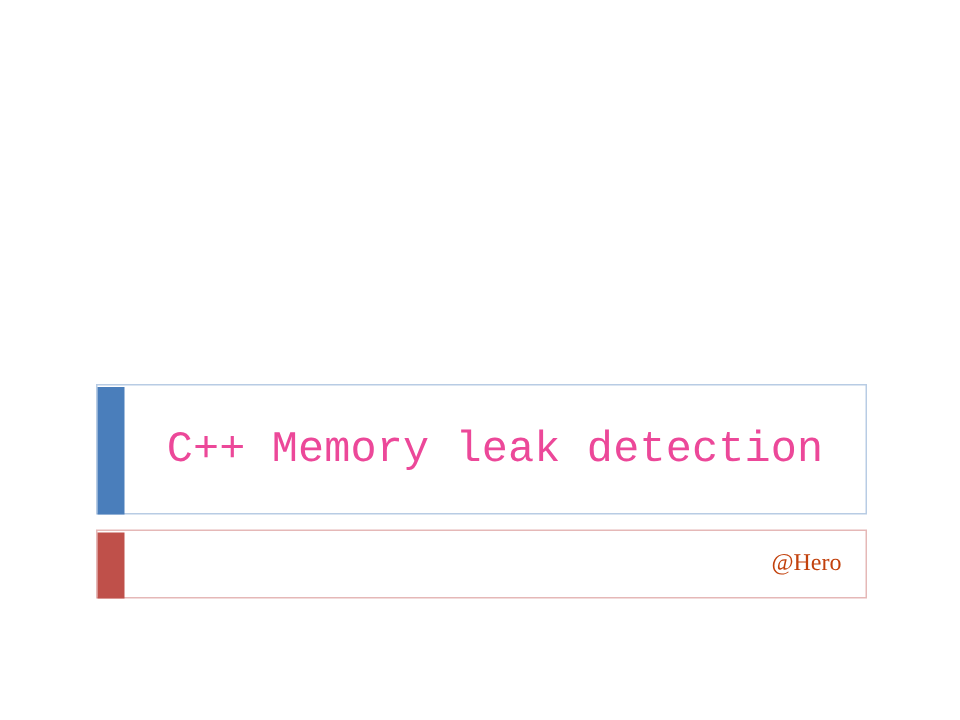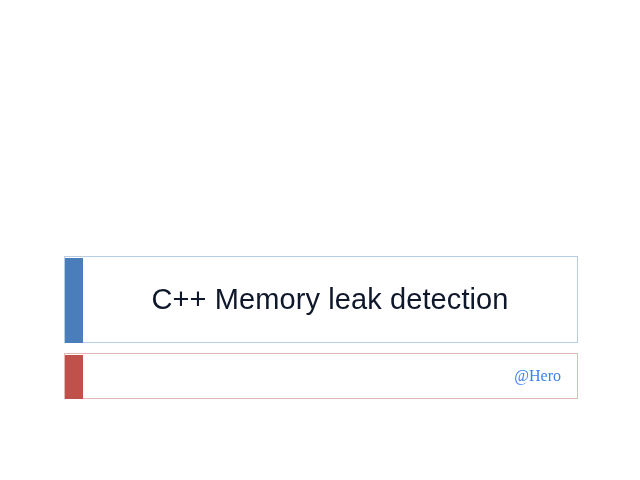--- a/index.html
+++ b/index.html
@@ -46,24 +46,24 @@
     position: absolute;
     left: 18px;
     top: 0;
     right: 0;
     height: 85px;
     display: flex;
     align-items: center;
     justify-content: center;
     padding: 0 6px;
     box-sizing: border-box;
-    font-family: Liberation Sans, sans-serif;
+    font-family: Liberation Mono, monospace;
     font-size: 29px;
     line-height: 1.15;
-    color: #0f172a;
+    color: #ec4899;
     letter-spacing: 0.1px;
     white-space: nowrap;
   }
 
   
   #subtitle-block {
     position: absolute;
     left: 64px;
     top: 353px;
     width: 514px;
@@ -88,21 +88,21 @@
     top: 0;
     right: 0;
     height: 44px;
     display: flex;
     align-items: center;
     justify-content: flex-end;
     padding: 0 16px;
     box-sizing: border-box;
     font-family: "Liberation Serif", serif;
     font-size: 16px;
-    color: #3b82f6;
+    color: #c2410c;
     white-space: nowrap;
   }
 </style>
 </head>
 <body>
 
 <div id="slide">
 
   <div id="title-block">
     <div id="title-accent-bar"></div>

